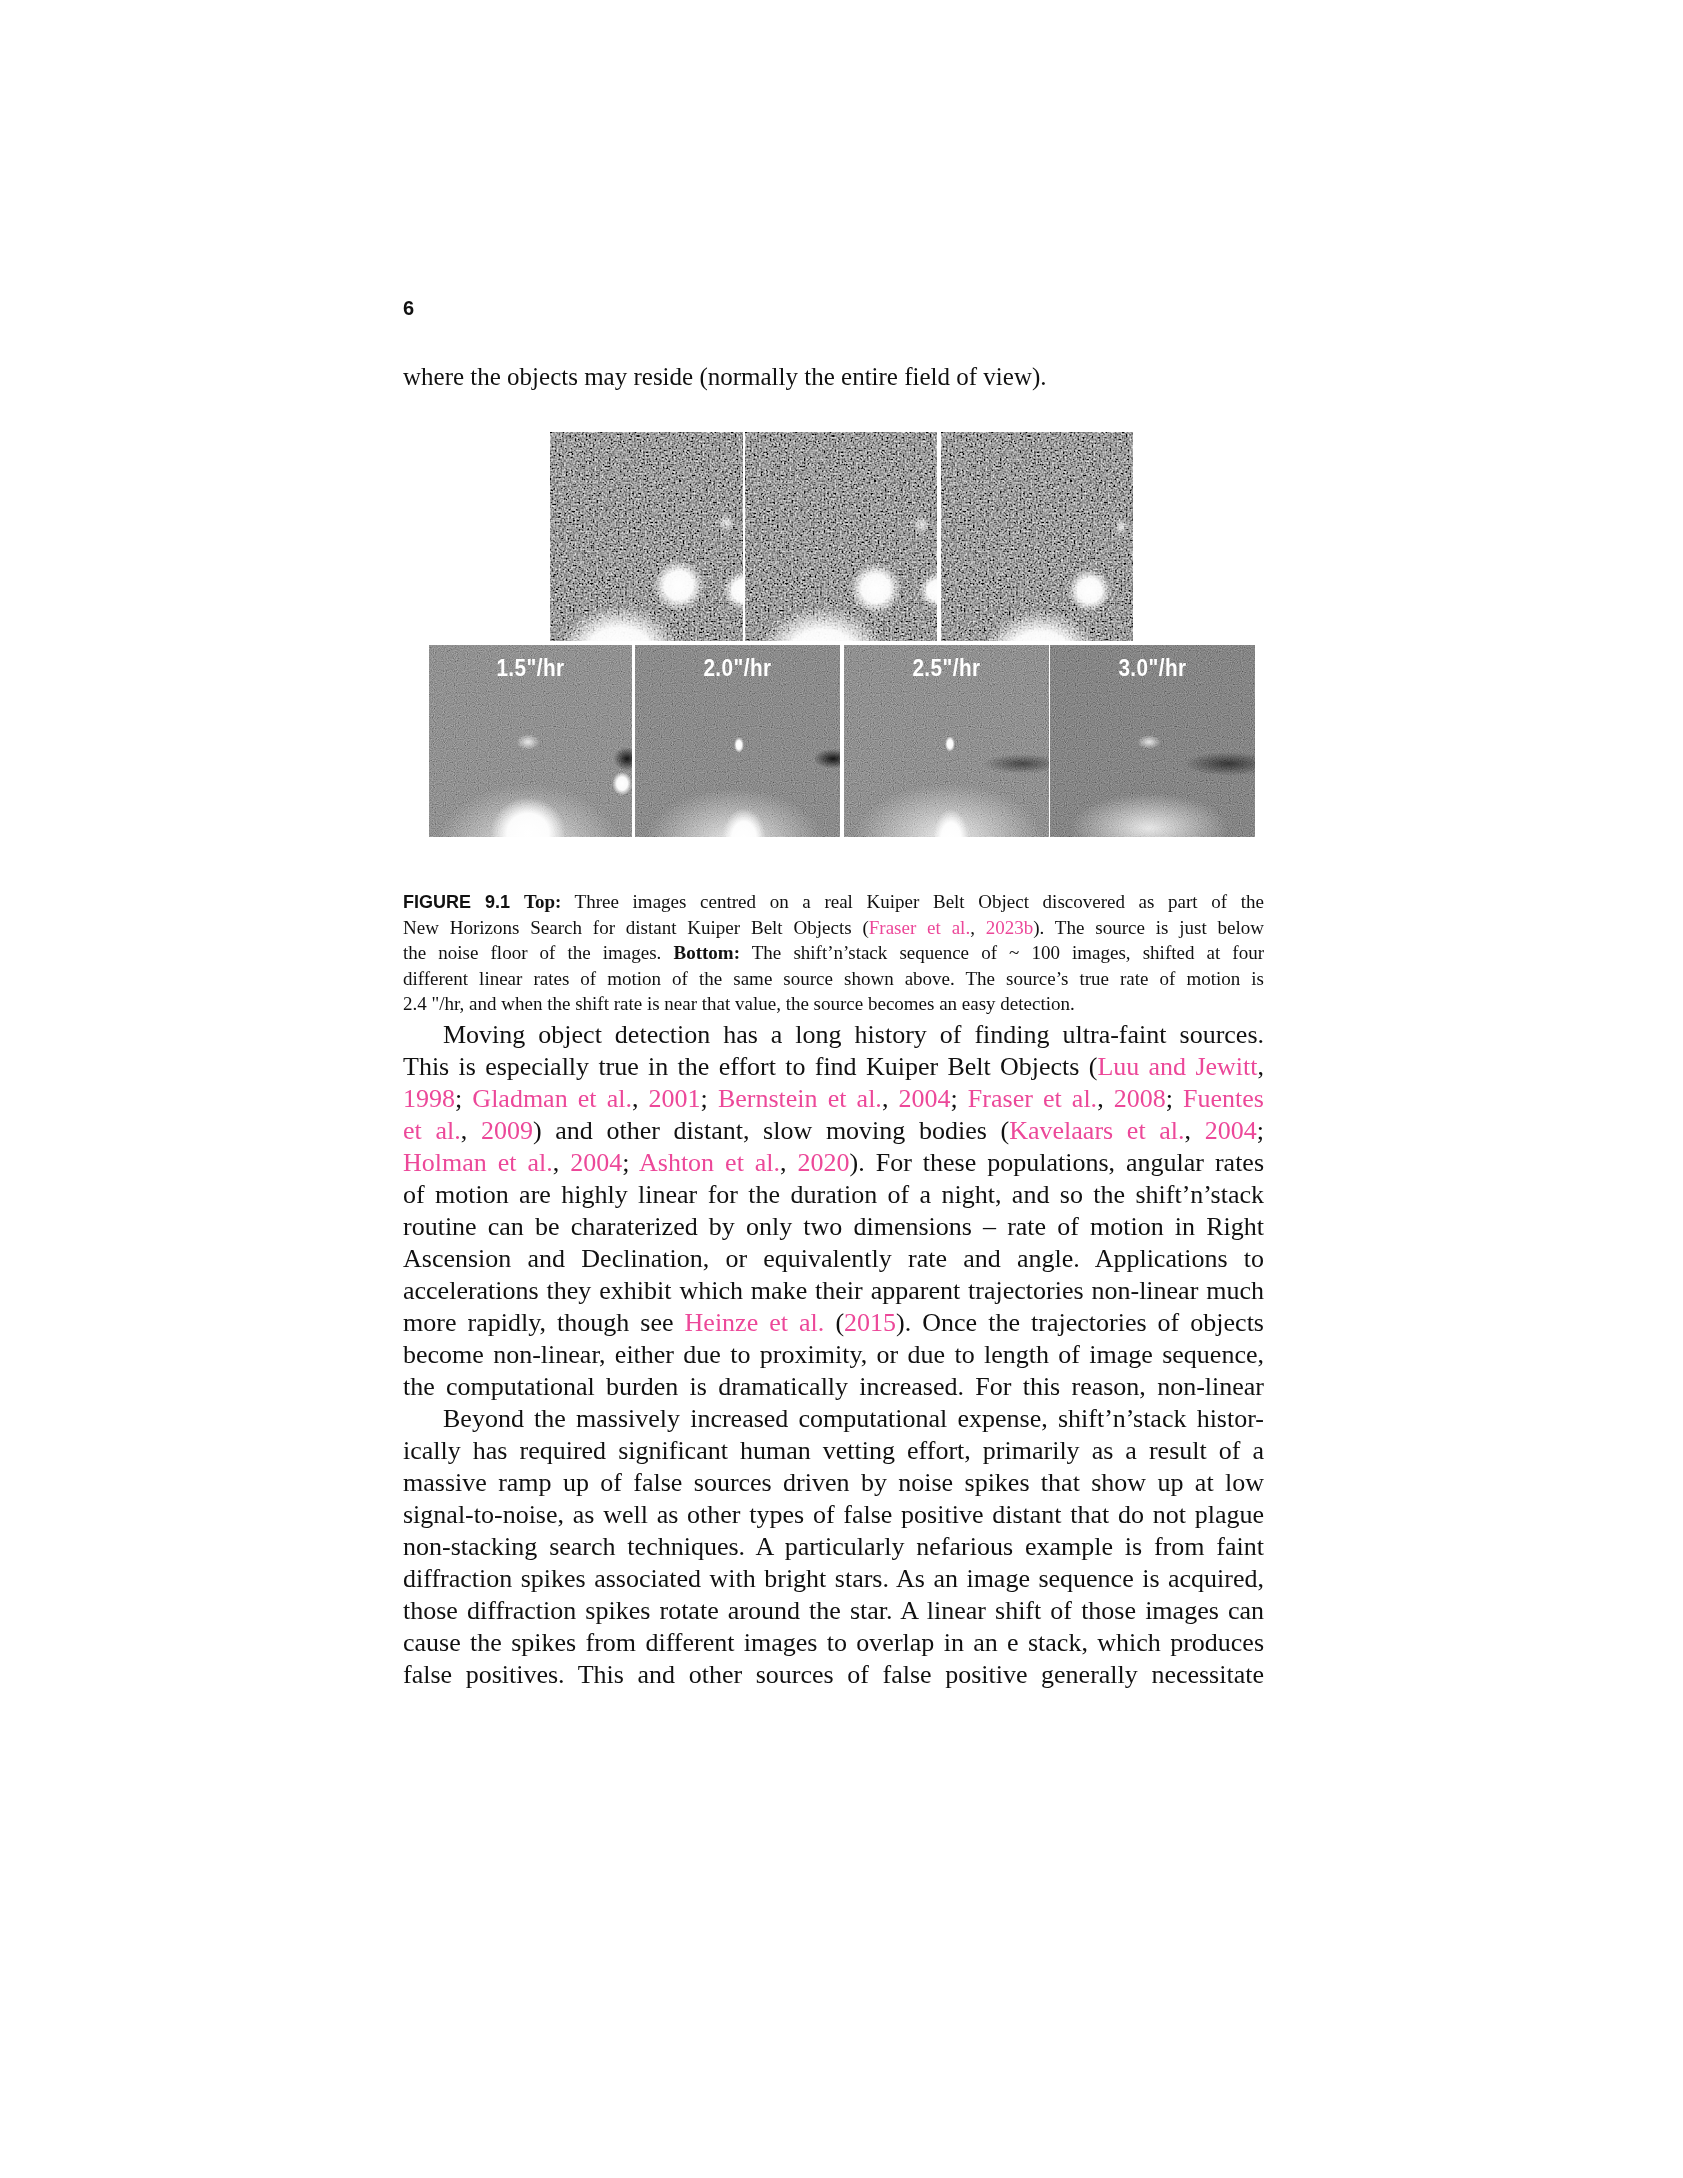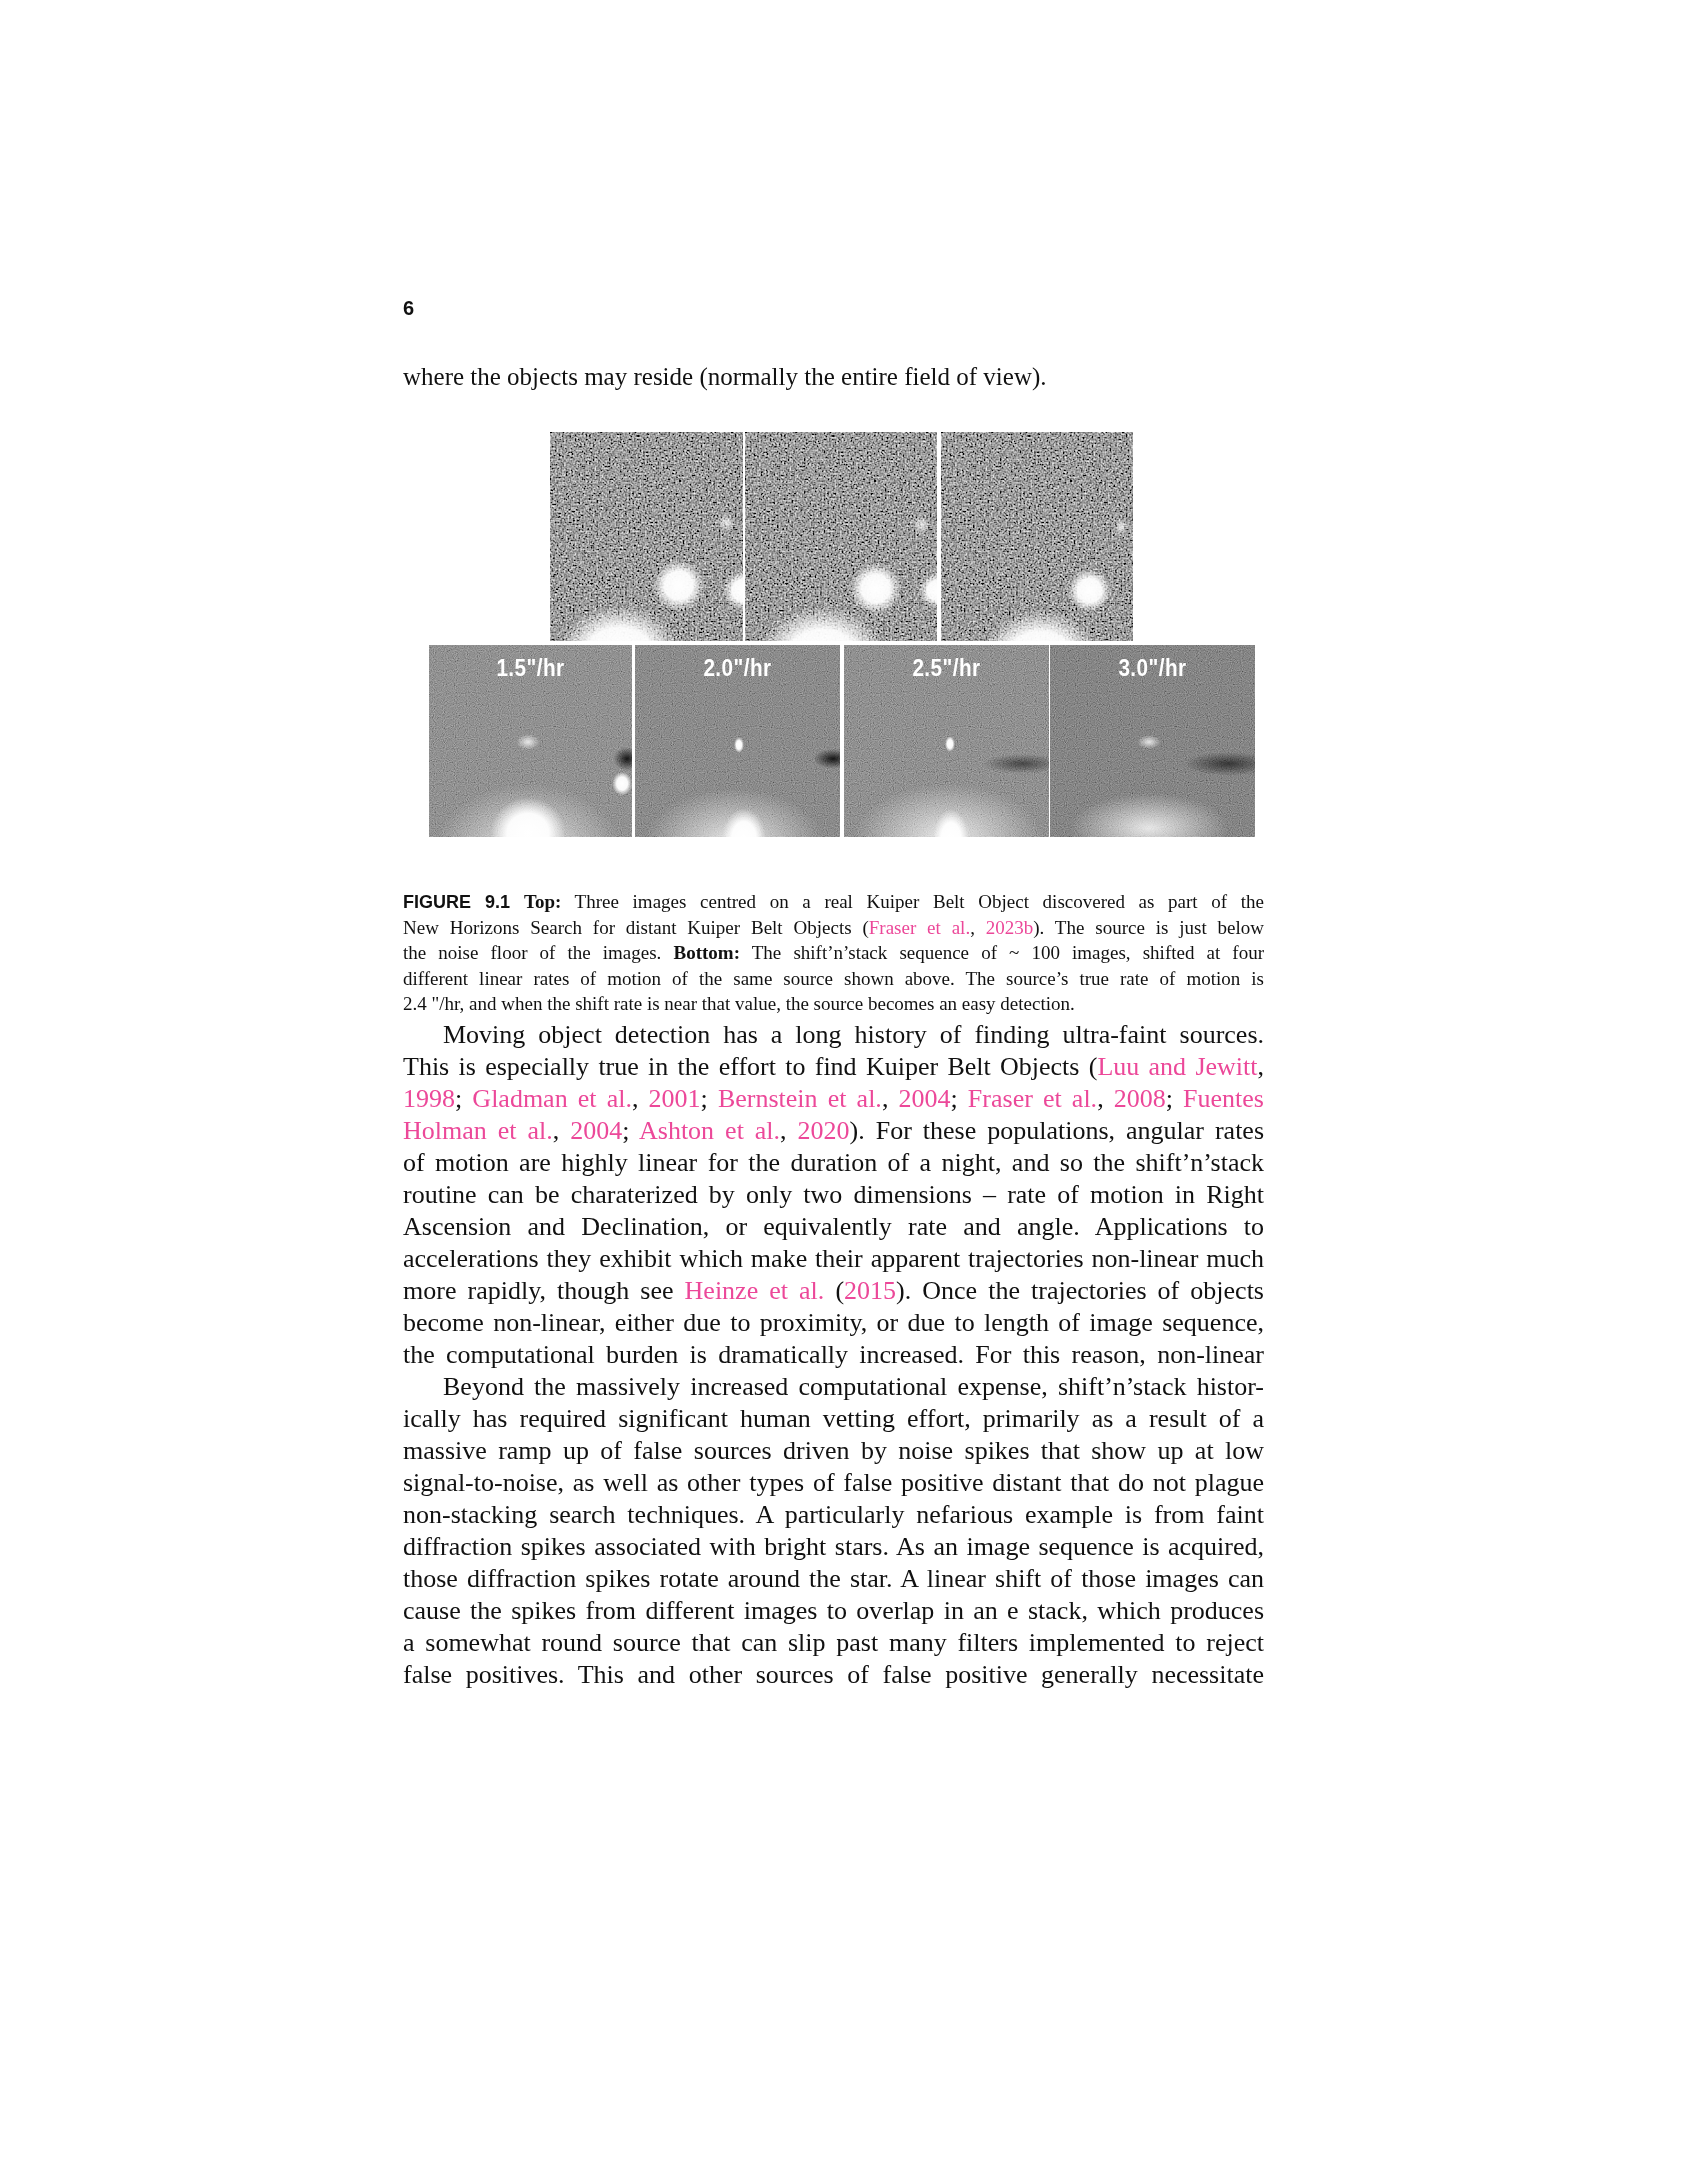--- a/index.html
+++ b/index.html
@@ -153,35 +153,35 @@
   <span class="cline"><span>the noise floor of the images.</span> <b>Bottom:</b> <span>The shift’n’stack sequence of ~ 100 images, shifted at four</span></span>
   <span class="cline">different linear rates of motion of the same source shown above. The source’s true rate of motion is</span>
   <span class="cline last">2.4 "/hr, and when the shift rate is near that value, the source becomes an easy detection.</span>
 </div>
 
 <div class="body-text">
   <div>
     <span class="bline indent">Moving object detection has a long history of finding ultra-faint sources.</span>
     <span class="bline"><span>This is especially true in the effort to find Kuiper Belt Objects (</span><a class="link">Luu and Jewitt</a><span>,</span></span>
     <span class="bline"><a class="link">1998</a><span>; </span><a class="link">Gladman et al.</a><span>, </span><a class="link">2001</a><span>; </span><a class="link">Bernstein et al.</a><span>, </span><a class="link">2004</a><span>; </span><a class="link">Fraser et al.</a><span>, </span><a class="link">2008</a><span>; </span><a class="link">Fuentes</a></span>
+    <span class="bline"><a class="link">et al.</a><span>, </span><a class="link">2009</a><span>) and other distant, slow moving bodies (</span><a class="link">Kavelaars et al.</a><span>, </span><a class="link">2004</a><span>;</span></span>
     <span class="bline"><a class="link">Holman et al.</a><span>, </span><a class="link">2004</a><span>; </span><a class="link">Ashton et al.</a><span>, </span><a class="link">2020</a><span>). For these populations, angular rates</span></span>
     <span class="bline">of motion are highly linear for the duration of a night, and so the shift’n’stack</span>
     <span class="bline">routine can be charaterized by only two dimensions – rate of motion in Right</span>
     <span class="bline">Ascension and Declination, or equivalently rate and angle.  Applications to</span>
     <span class="bline">accelerations they exhibit which make their apparent trajectories non-linear much</span>
     <span class="bline"><span>more rapidly, though see </span><a class="link">Heinze et al.</a><span> (</span><a class="link">2015</a><span>).  Once the trajectories of objects</span></span>
     <span class="bline">become non-linear, either due to proximity, or due to length of image sequence,</span>
     <span class="bline">the computational burden is dramatically increased. For this reason, non-linear</span>
   </div>
   <div>
     <span class="bline indent">Beyond the massively increased computational expense, shift’n’stack histor-</span>
     <span class="bline">ically has required significant human vetting effort, primarily as a result of a</span>
     <span class="bline">massive ramp up of false sources driven by noise spikes that show up at low</span>
     <span class="bline">signal-to-noise, as well as other types of false positive distant that do not plague</span>
     <span class="bline">non-stacking search techniques.  A particularly nefarious example is from faint</span>
     <span class="bline">diffraction spikes associated with bright stars.  As an image sequence is acquired,</span>
     <span class="bline">those diffraction spikes rotate around the star.  A linear shift of those images can</span>
     <span class="bline">cause the spikes from different images to overlap in an e stack, which produces</span>
-    <span class="bline">a somewhat round source that can slip past many filters implemented to reject</span>
     <span class="bline">false positives.  This and other sources of false positive generally necessitate</span>
   </div>
 </div>
 
 
 </body></html>

